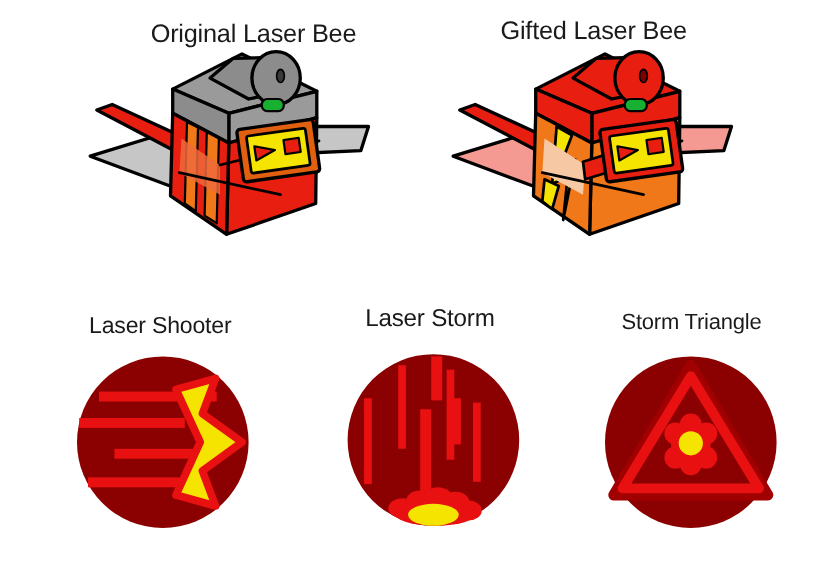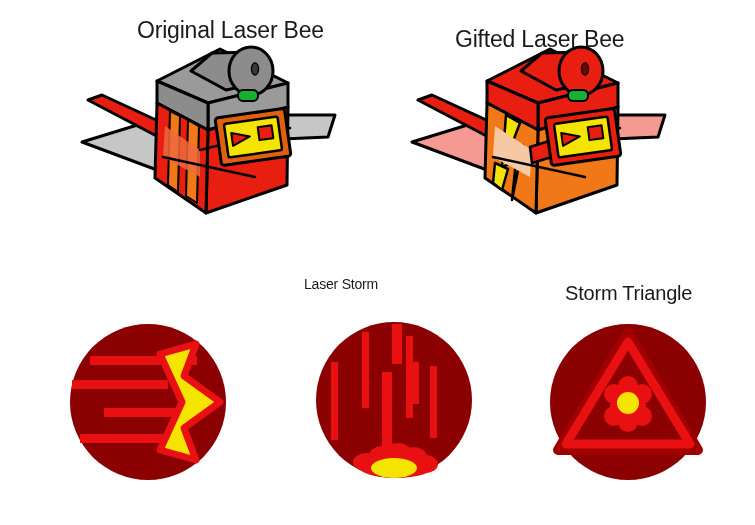--- a/index.html
+++ b/index.html
@@ -23,39 +23,40 @@
   }
   .label {
     position: absolute;
     font-family: "Liberation Sans", sans-serif;
     color: #1a1a1a;
     white-space: nowrap;
     font-weight: 400;
     letter-spacing: -0.2px;
   }
   #title-original  { left: 137px; top: 17px;  font-size: 23px; }
-  #title-gifted    { left: 455px; top: 14px;  font-size: 23px; margin-top: 12px; }
+  #title-gifted    { left: 455px; top: 14px;  font-size: 23px; }
   #title-shooter   { left: 81px;  top: 285px; font-size: 21px; }
-  #title-storm     { left: 304px; top: 276px; font-size: 14px; }
+  #title-storm     { left: 332px; top: 276px; font-size: 22px; }
   #title-triangle  { left: 565px; top: 282px; font-size: 20px; }
 
   svg.art { position: absolute; overflow: visible; }
   #art-original { left: 60px;  top: 45px;  }
   #art-gifted   { left: 390px; top: 45px;  }
   #art-shooter  { left: 68px;  top: 322px; }
   #art-storm    { left: 310px; top: 318px; }
   #art-triangle { left: 546px; top: 322px; }
 </style>
 </head>
 <body>
 
 <div class="canvas">
 
   <div class="label" id="title-original">Original Laser Bee</div>
   <div class="label" id="title-gifted">Gifted Laser Bee</div>
+  <div class="label" id="title-shooter">Laser Shooter</div>
   <div class="label" id="title-storm">Laser Storm</div>
   <div class="label" id="title-triangle">Storm Triangle</div>
 
   <svg class="art" id="art-original" width="320" height="205" viewBox="0 0 320 205">
     <g stroke="#000" stroke-width="3" stroke-linejoin="round" stroke-linecap="round">
 
       <path d="M 22,97 L 110,70 L 140,105 L 105,128 Z" fill="#c6c6c6"></path>
 
       <path d="M 205,70 L 275,70 L 268,92 L 200,95 Z" fill="#c6c6c6"></path>
 

